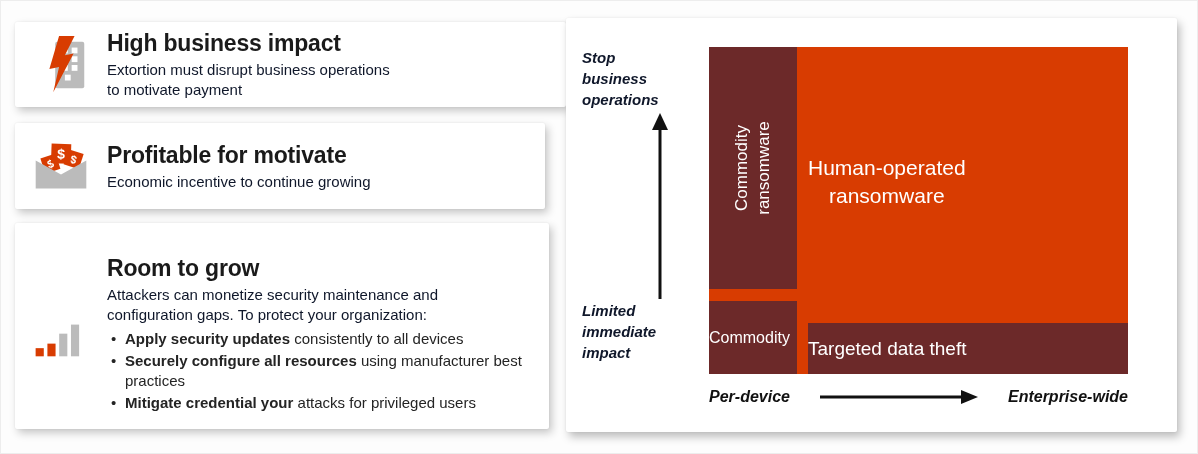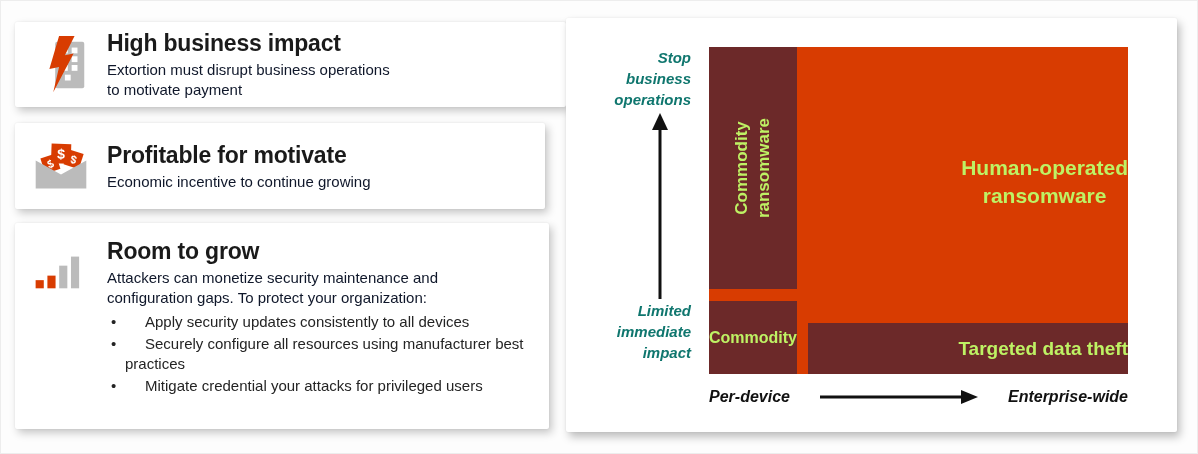--- a/index.html
+++ b/index.html
@@ -21,54 +21,54 @@
     background:#fdfdfd;border:1px solid #ededed;border-radius:0;
   }
   
   .card{
     position:absolute;background:#fff;border-radius:2px;
     box-shadow:3px 4px 8px rgba(0,0,0,.22), 0 0 2px rgba(0,0,0,.08);
     display:flex;align-items:center;
   }
   .card-1{left:14px;top:21px;width:551px;height:85px;}
   .card-2{left:14px;top:122px;width:530px;height:86px;}
-  .card-3{left:14px;top:222px;width:534px;height:206px;align-items:flex-start;}
+  .card-3{left:14px;top:222px;width:534px;height:206px;align-items:center;}
   .icon-col{width:64px;flex:none;display:flex;justify-content:center;margin-left:14px;}
   .card-3 .icon-col{margin-top:28px;}
   .card-3 .text-col{padding-top:14px;}
   .text-col{flex:1;padding-right:10px;margin-left:14px;}
   .card-title{margin:0;font-size:23px;line-height:29px;font-weight:700;letter-spacing:-.2px;color:#1a1a1a;}
   .card-body{margin:2px 0 0;font-size:15px;line-height:20px;white-space:pre-line;color:#0f172a;}
   ul.bullets{margin:4px 0 0;padding:0;list-style:none;}
   ul.bullets li{
     font-size:15px;line-height:20px;color:#242424;
     padding-left:18px;position:relative;max-width:420px;margin-top:2px;
   }
   ul.bullets li::before{content:"•";position:absolute;left:4px;top:0;}
-  ul.bullets .b{font-weight:400;margin-left:20px;}
+  ul.bullets .b{font-weight:700;}
   
   .panel{
     position:absolute;left:565px;top:17px;width:611px;height:414px;
     background:#fff;border-radius:2px;
     box-shadow:3px 5px 9px rgba(0,0,0,.25), 0 0 2px rgba(0,0,0,.08);
   }
   .ylabel{
-    position:absolute;left:0;width:125px;text-align:right;
+    position:absolute;left:16px;width:125px;text-align:left;
     font-style:italic;font-weight:700;font-size:15px;line-height:21px;
-    white-space:pre-line;color:#0f766e;
+    white-space:pre-line;color:#0f172a;
   }
   .ylabel-top{top:29px;}
   .ylabel-bottom{top:282px;}
   .yarrow{position:absolute;left:85px;top:95px;}
   .quad{
     position:absolute;left:143px;top:29px;width:419px;height:327px;
     background:var(--orange);
     display:grid;grid-template-columns:88px 11px 1fr;grid-template-rows:242px 12px 1fr;
   }
-  .q{display:flex;align-items:center;justify-content:flex-end;color:#bef264;font-weight:700;}
+  .q{display:flex;align-items:center;justify-content:flex-start;color:#ffffff;font-weight:400;}
   .q-tl{grid-row:1;grid-column:1;background:var(--maroon);position:relative;overflow:visible;}
   .q-tl .rot{
     position:absolute;top:50%;left:50%;
     transform:translate(-50%,-50%) rotate(-90deg);
     white-space:pre-line;text-align:center;font-size:17px;line-height:22px;width:200px;
   }
   .q-tr{grid-row:1;grid-column:3;font-size:21px;line-height:28px;text-align:center;white-space:pre-line;padding-top:28px;}
   .q-bl{grid-row:3;grid-column:1;background:var(--maroon);font-size:16px;}
   .q-br{grid-row:3;grid-column:3;background:var(--maroon);font-size:19px;margin-top:22px;}
   .xaxis{

